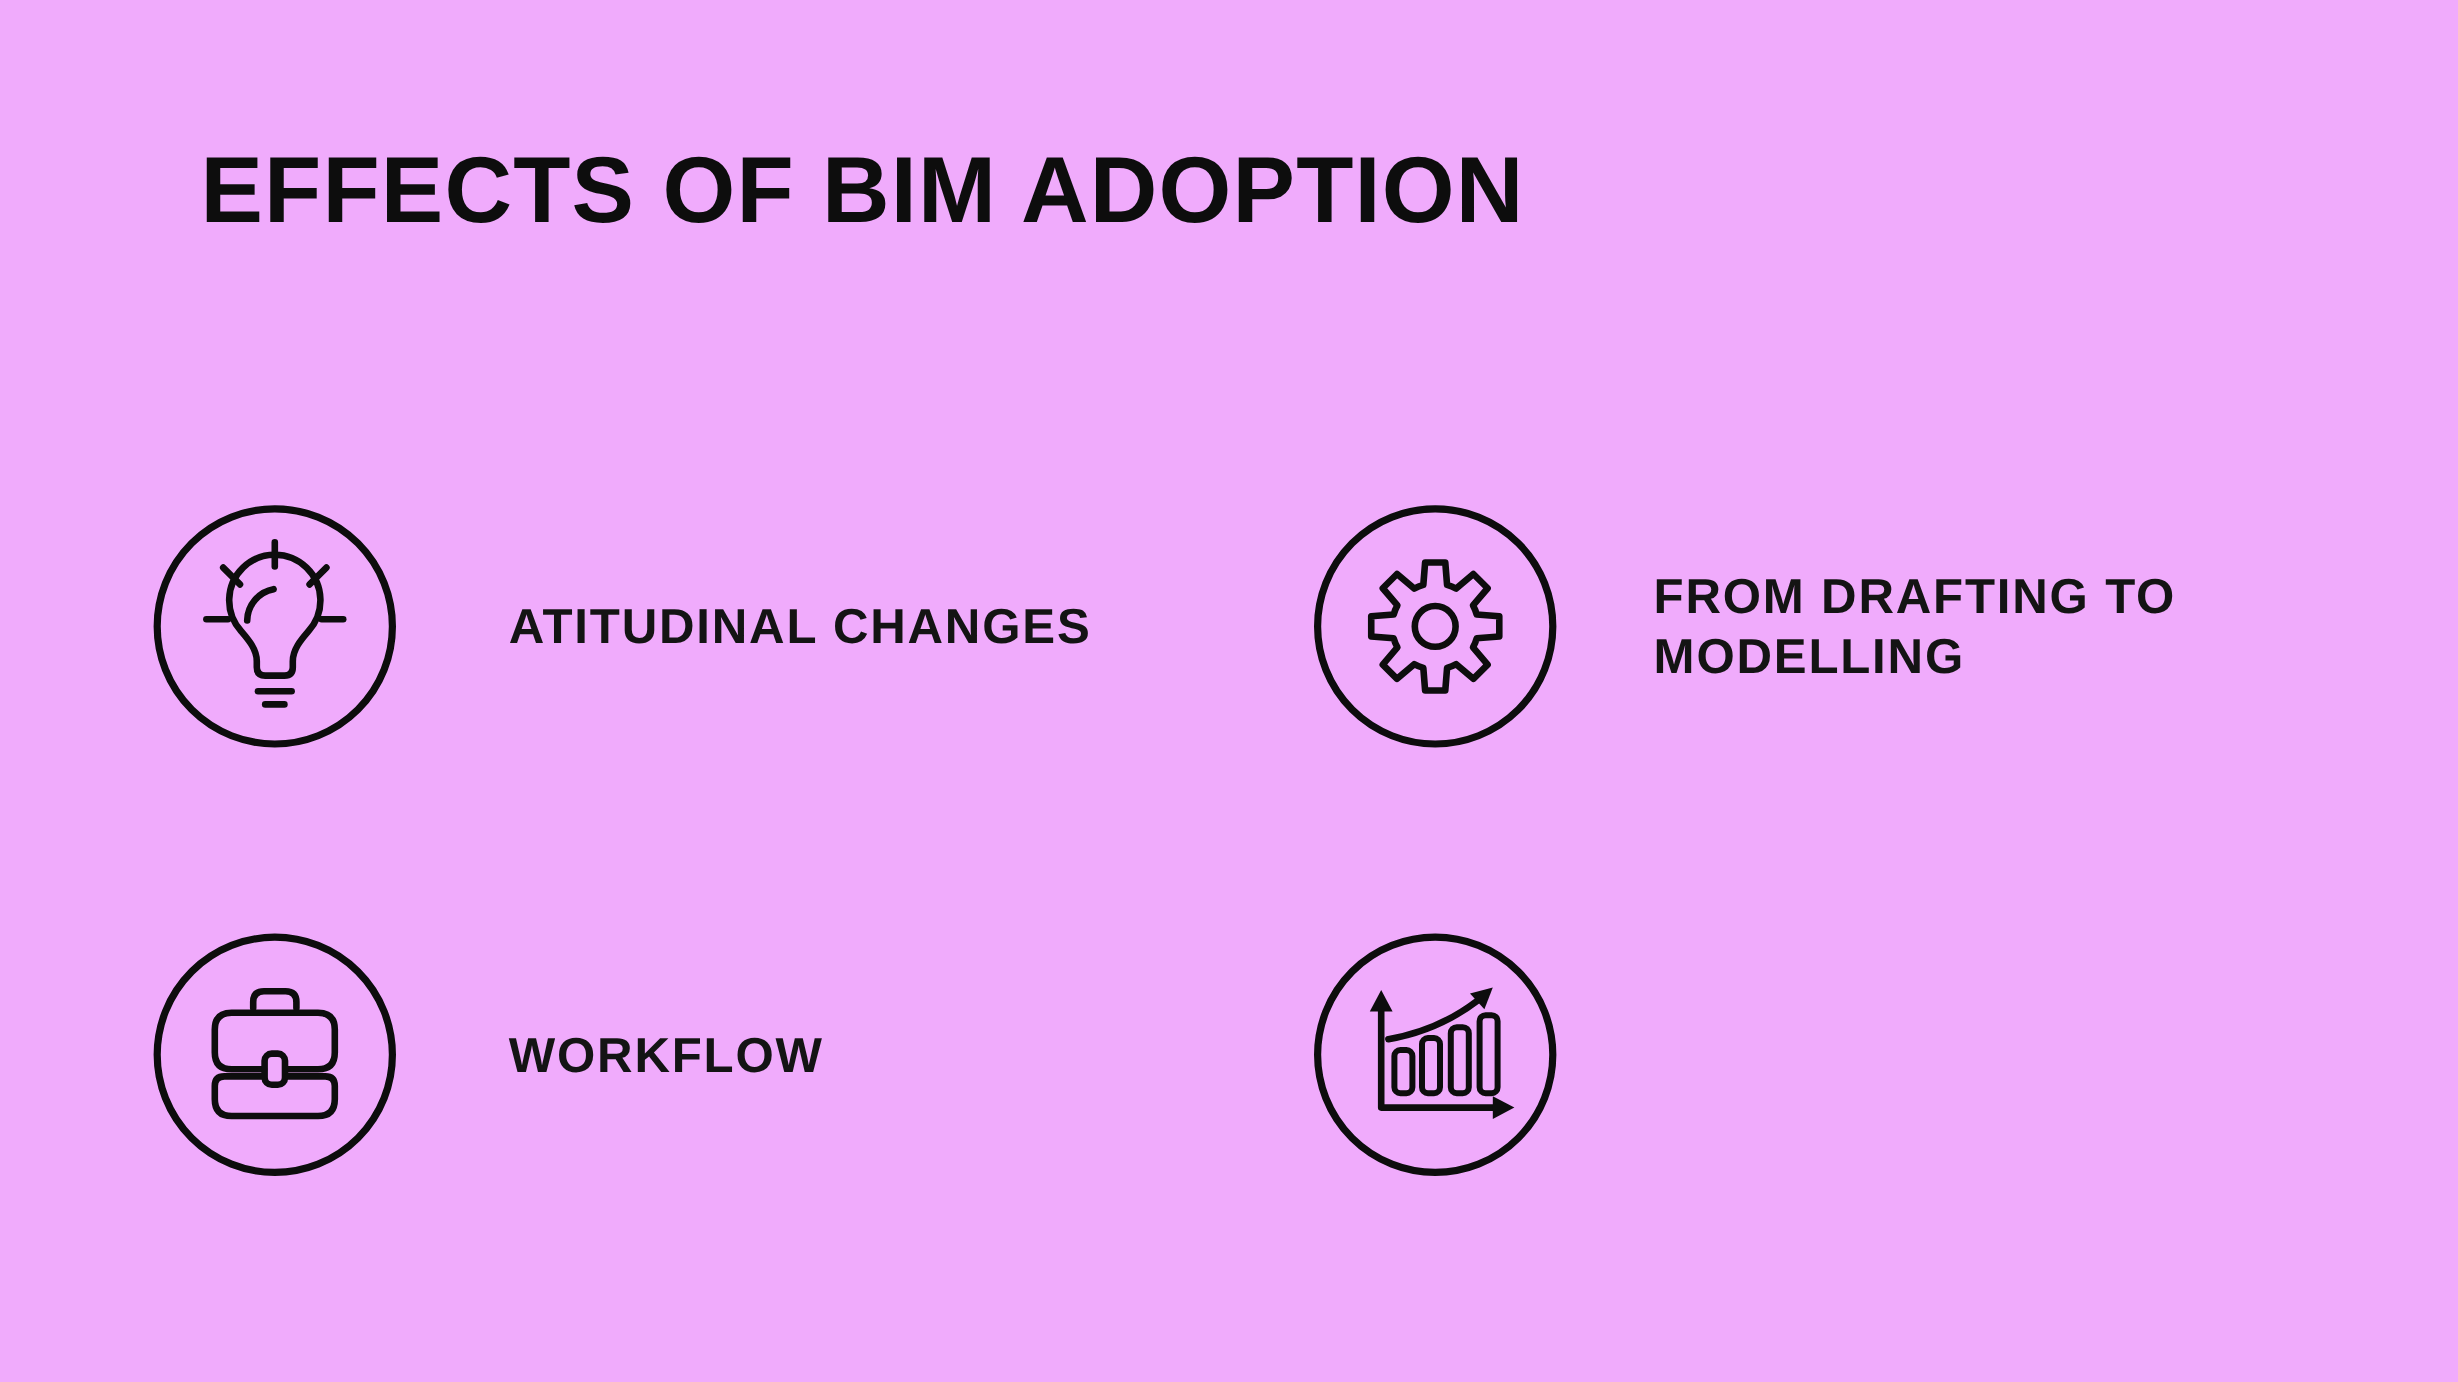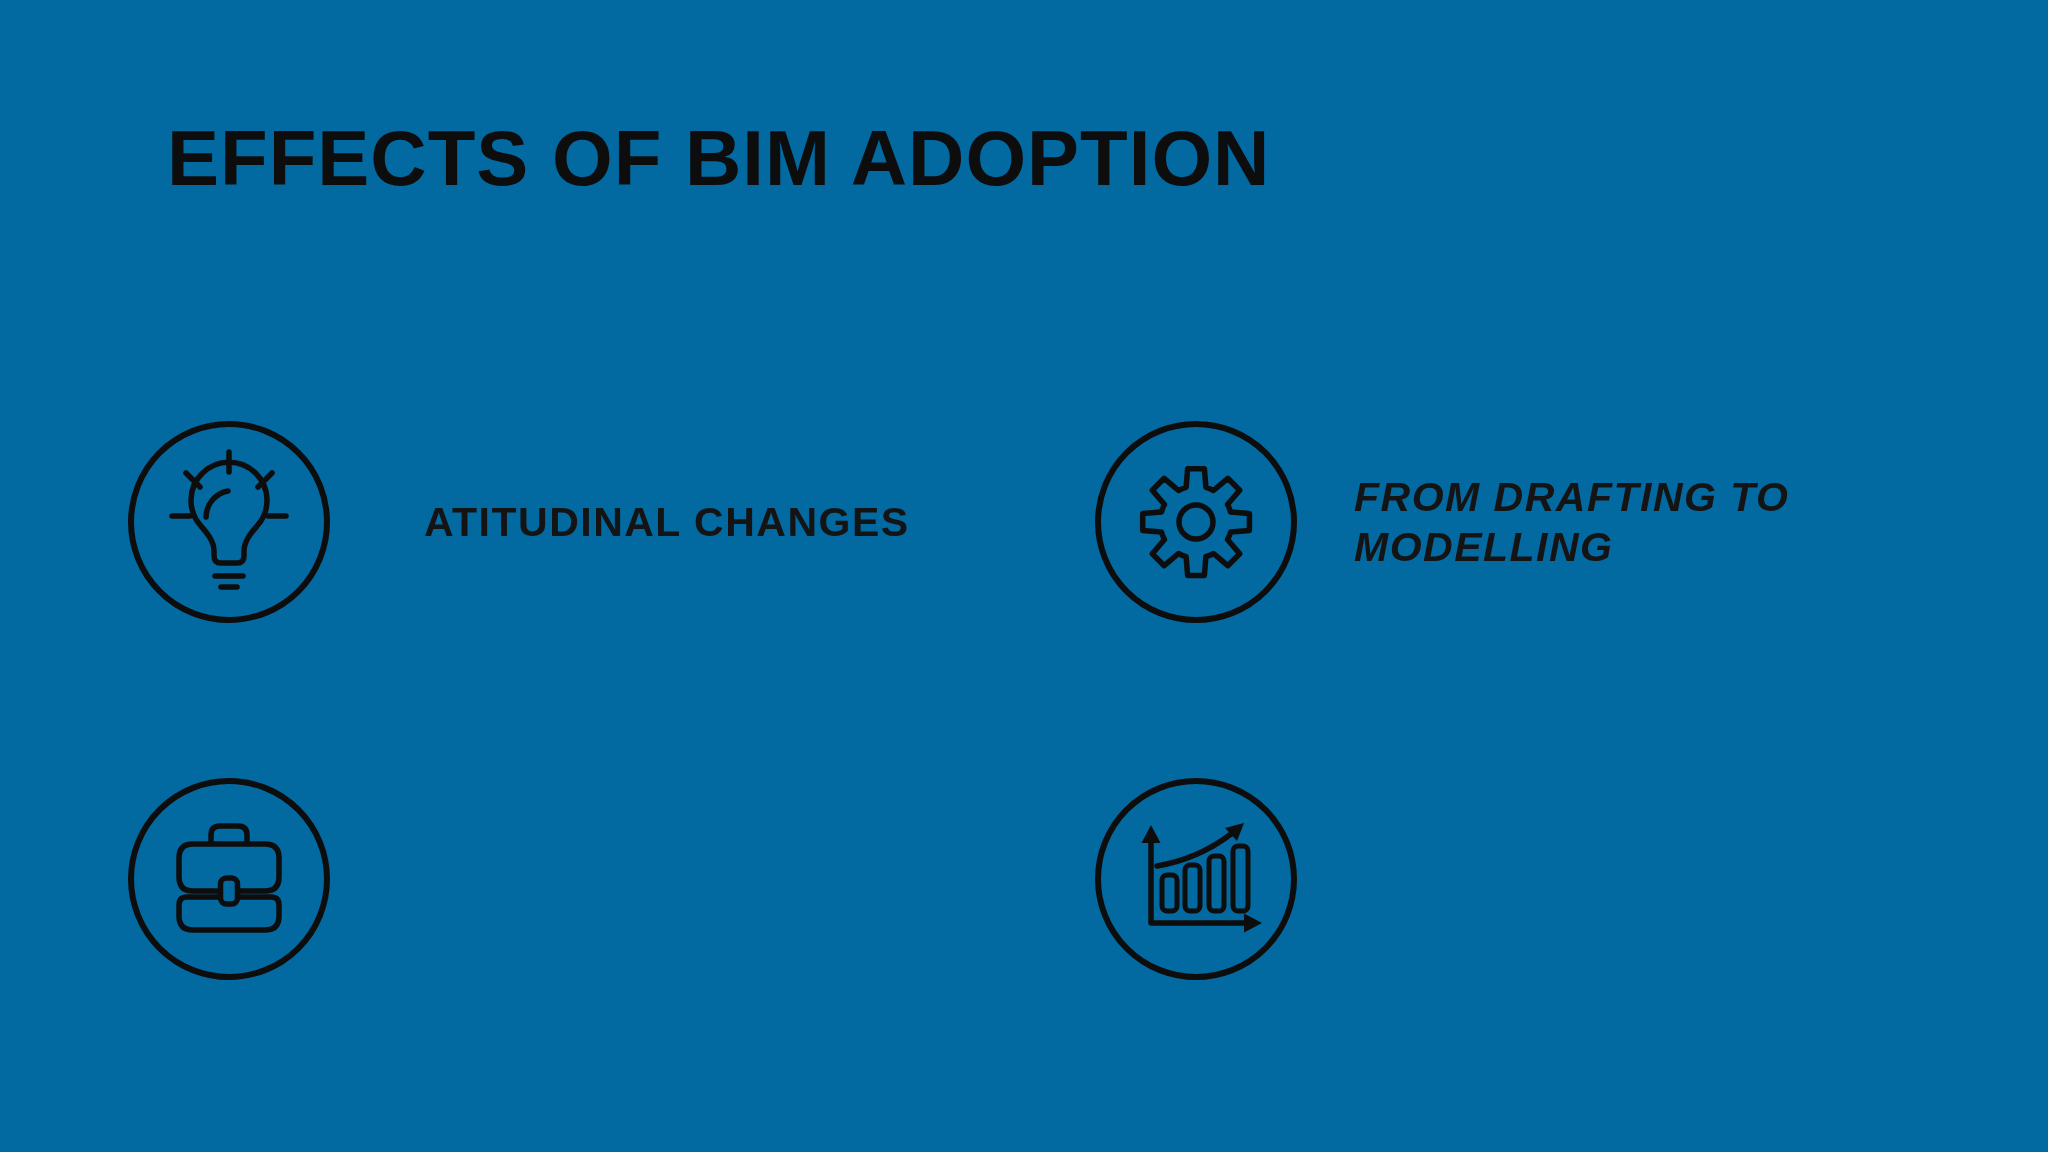--- a/index.html
+++ b/index.html
@@ -2,21 +2,21 @@
 <html><head>
 <meta charset="utf-8">
 <style>
   html, body { margin: 0; padding: 0; }
   body { background: #ffffff; font-family: "Liberation Sans", sans-serif; }
 
   .slide {
     position: relative;
     width: 2048px;
     height: 1152px;
-    background: #0369a1;
+    background: #f0abfc;
     overflow: hidden;
   }
 
   .title {
     position: absolute;
     left: 167px;
     top: 118px;
     margin: 0;
     font-family: "Liberation Sans", sans-serif;
     font-size: 78px;
@@ -30,21 +30,21 @@
     position: absolute;
     display: flex;
     align-items: center;
     height: 204px;
   }
   .item.col-left  { left: 127px; }
   .item.col-right { left: 1094px; }
   .item.row-top    { top: 420px; }
   .item.row-bottom { top: 777px; }
   .item.col-left  { gap: 93px; }
-  .item.col-right { gap: 56px; font-style: italic; }
+  .item.col-right { gap: 80px; }
 
   .icon-circle {
     flex: 0 0 auto;
     width: 204px;
     height: 204px;
     display: block;
   }
   .icon-circle svg { display: block; width: 204px; height: 204px; }
 
   .label {
@@ -113,20 +113,21 @@
   <div class="item col-left row-bottom">
     <span class="icon-circle">
       <svg viewBox="0 0 204 204" xmlns="http://www.w3.org/2000/svg">
         <circle class="stroke" cx="102" cy="102" r="98" stroke-width="6"></circle>
         <path class="stroke" stroke-width="5.5" d="M 84 63 V 58 Q 84 49 93 49 H 111 Q 120 49 120 58 V 63"></path>
         <path class="stroke" stroke-width="5.5" d="M 93 114 H 66 Q 52 114 52 100 V 81 Q 52 67 66 67 H 138 Q 152 67 152 81 V 100 Q 152 114 138 114 H 111"></path>
         <rect class="stroke" stroke-width="5.5" x="93.5" y="101" width="17" height="26" rx="6"></rect>
         <path class="stroke" stroke-width="5.5" d="M 91 120 H 60 Q 52 120 52 128 V 139 Q 52 153 66 153 H 138 Q 152 153 152 139 V 128 Q 152 120 144 120 H 113"></path>
       </svg>
     </span>
+    <span class="label">WORKFLOW</span>
   </div>
 
   <div class="item col-right row-bottom">
     <span class="icon-circle">
       <svg viewBox="0 0 204 204" xmlns="http://www.w3.org/2000/svg">
         <circle class="stroke" cx="102" cy="102" r="98" stroke-width="6"></circle>
         <path class="stroke" stroke-width="5.5" d="M 57 64 V 146 H 152"></path>
         <polygon class="fill" points="57,48 47.5,66 66.5,66"></polygon>
         <polygon class="fill" points="168,146 150,136.5 150,155.5"></polygon>
         <rect class="stroke" stroke-width="5" x="68" y="98" width="15" height="36" rx="5"></rect>

